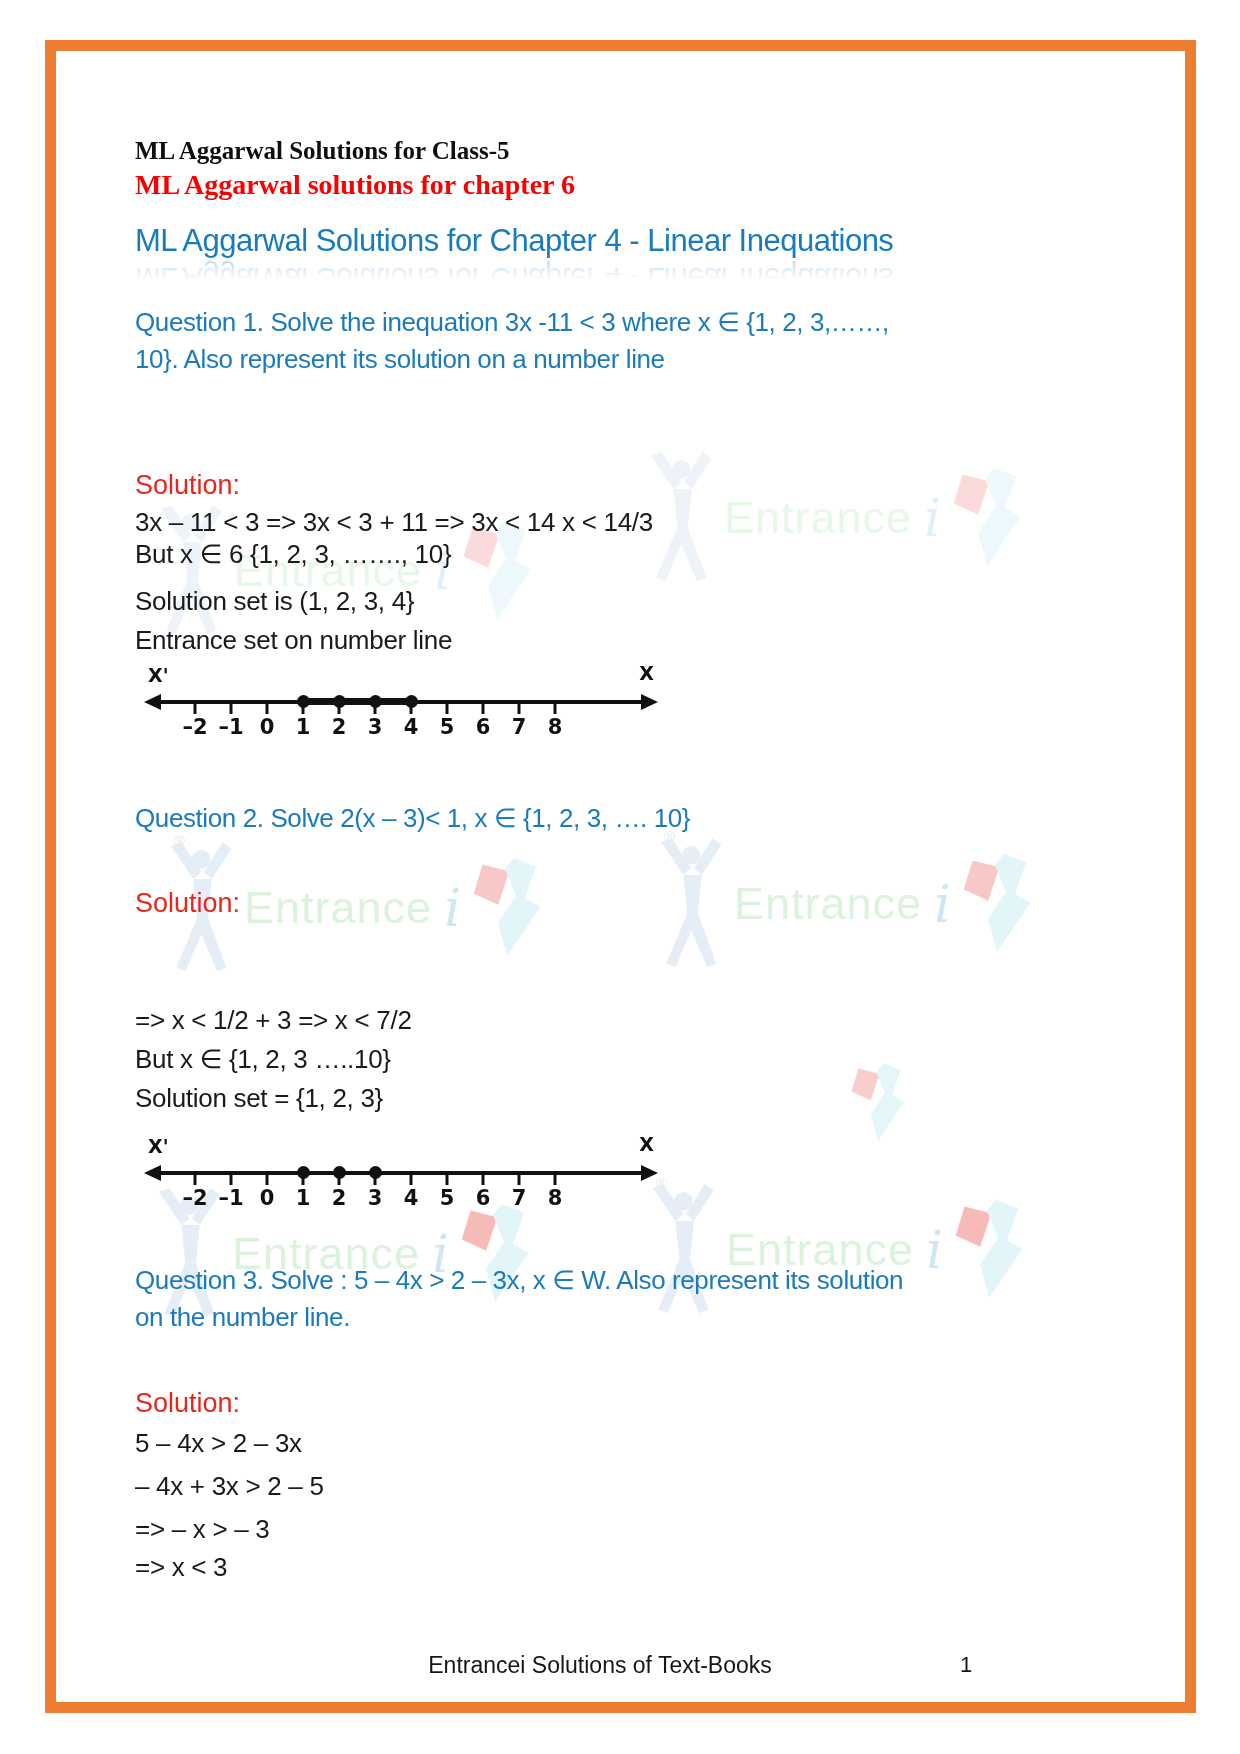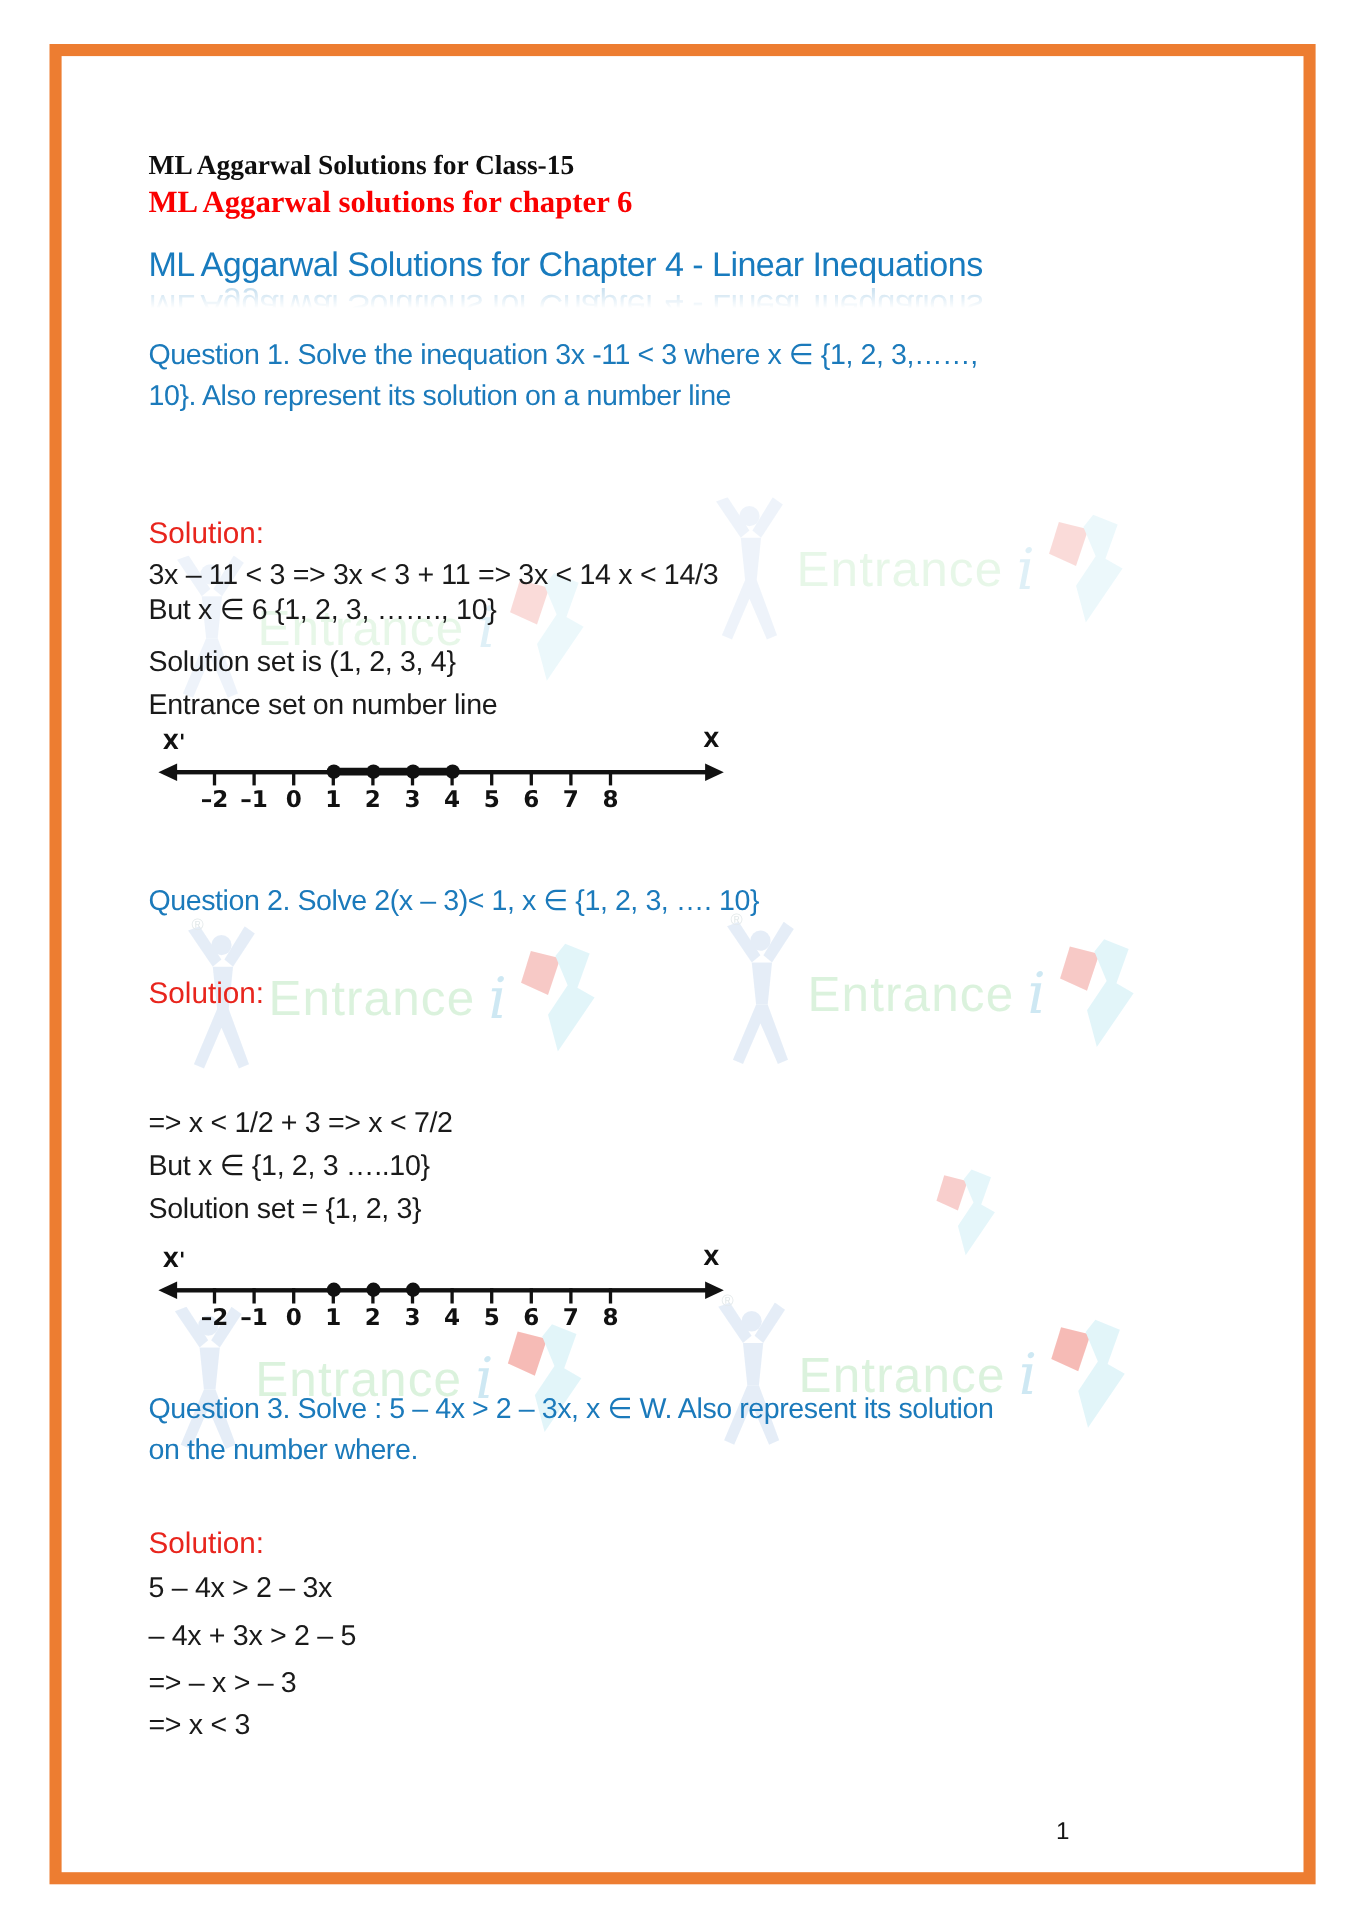--- a/index.html
+++ b/index.html
@@ -166,21 +166,21 @@
       <polygon points="28,57 12,95 19,98 31,70 43,98 50,95 36,57" fill="#cdddf1"></polygon>
     </svg>
     <span class="wm-text">Entrance</span>
     <span class="wm-i">i</span>
     <svg class="wm-arrow" viewBox="0 0 70 90">
       <polygon points="14,6 38,12 28,42 6,32" fill="#ef7a70"></polygon>
       <polygon points="42,0 62,8 52,36 66,44 36,88 28,58 44,34 34,10" fill="#c6ecf5"></polygon>
     </svg>
   </div>
 
-  <div class="abs h1">ML Aggarwal Solutions for Class-15</div>
+  <div class="abs h1">ML Aggarwal Solutions for Class-5</div>
   <div class="abs h2">ML Aggarwal solutions for chapter 6</div>
   <div class="abs main-title">ML Aggarwal Solutions for Chapter 4 - Linear Inequations</div>
   <div class="abs title-reflect-wrap">
     <div class="title-reflect">ML Aggarwal Solutions for Chapter 4 - Linear Inequations</div>
   </div>
 
   <div class="abs q" style="top:304px;">
     <div>Question 1. Solve the inequation 3x -11 &lt; 3 where x ∈ {1, 2, 3,……,</div>
     <div>10}. Also represent its solution on a number line</div>
   </div>
@@ -261,22 +261,23 @@
     <span class="nl-lab" style="left:225px;">3</span>
     <span class="nl-lab" style="left:261px;">4</span>
     <span class="nl-lab" style="left:297px;">5</span>
     <span class="nl-lab" style="left:333px;">6</span>
     <span class="nl-lab" style="left:369px;">7</span>
     <span class="nl-lab" style="left:405px;">8</span>
   </div>
 
   <div class="abs q" style="top:1262px;">
     <div>Question 3. Solve : 5 – 4x &gt; 2 – 3x, x ∈ W. Also represent its solution</div>
-    <div>on the number where.</div>
+    <div>on the number line.</div>
   </div>
   <div class="abs sol-label" style="top:1388px;">Solution:</div>
   <div class="abs m" style="top:1428px;">5 – 4x &gt; 2 – 3x</div>
   <div class="abs m" style="top:1471px;">– 4x + 3x &gt; 2 – 5</div>
   <div class="abs m" style="top:1514px;">=&gt; – x &gt; – 3</div>
   <div class="abs m" style="top:1552px;">=&gt; x &lt; 3</div>
 
+  <div class="abs footer-text">Entrancei Solutions of Text-Books</div>
   <div class="abs page-num">1</div>
 </div>
 
 </body></html>

